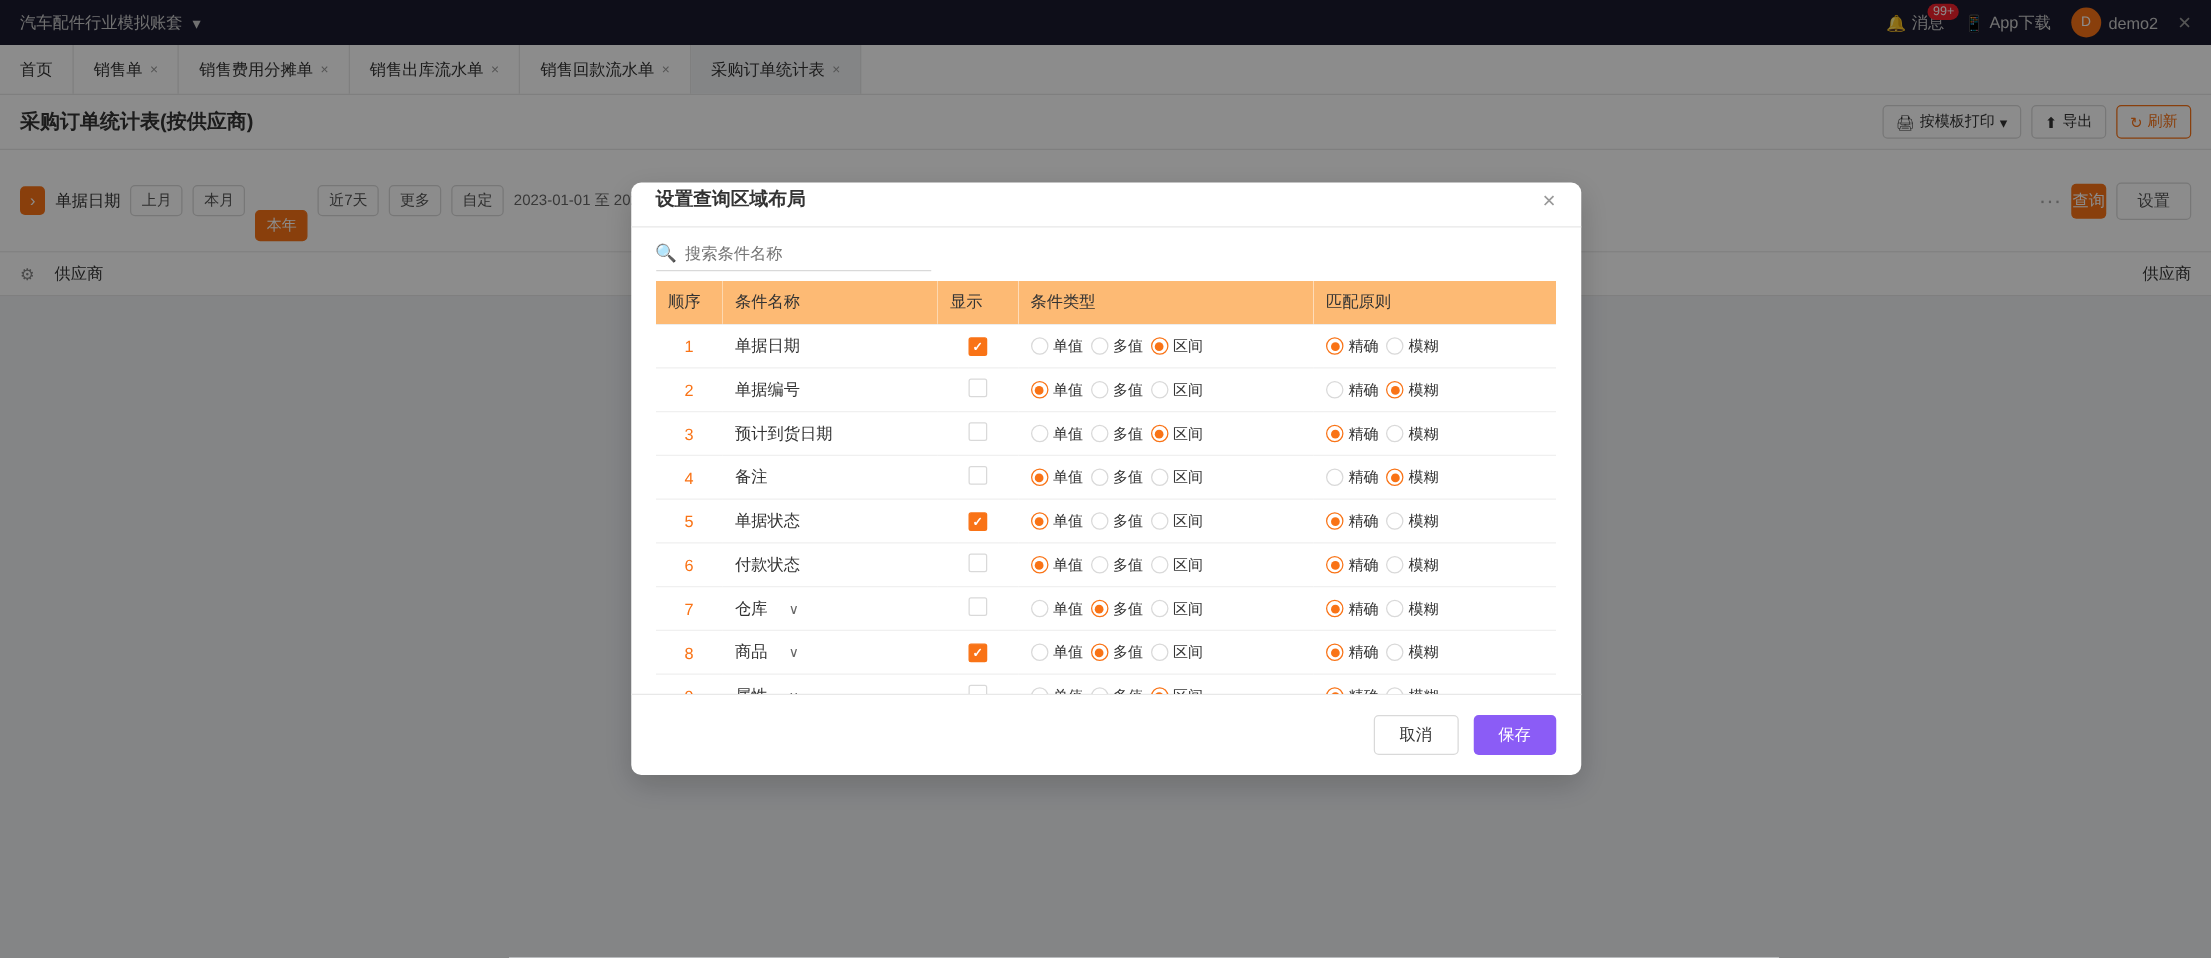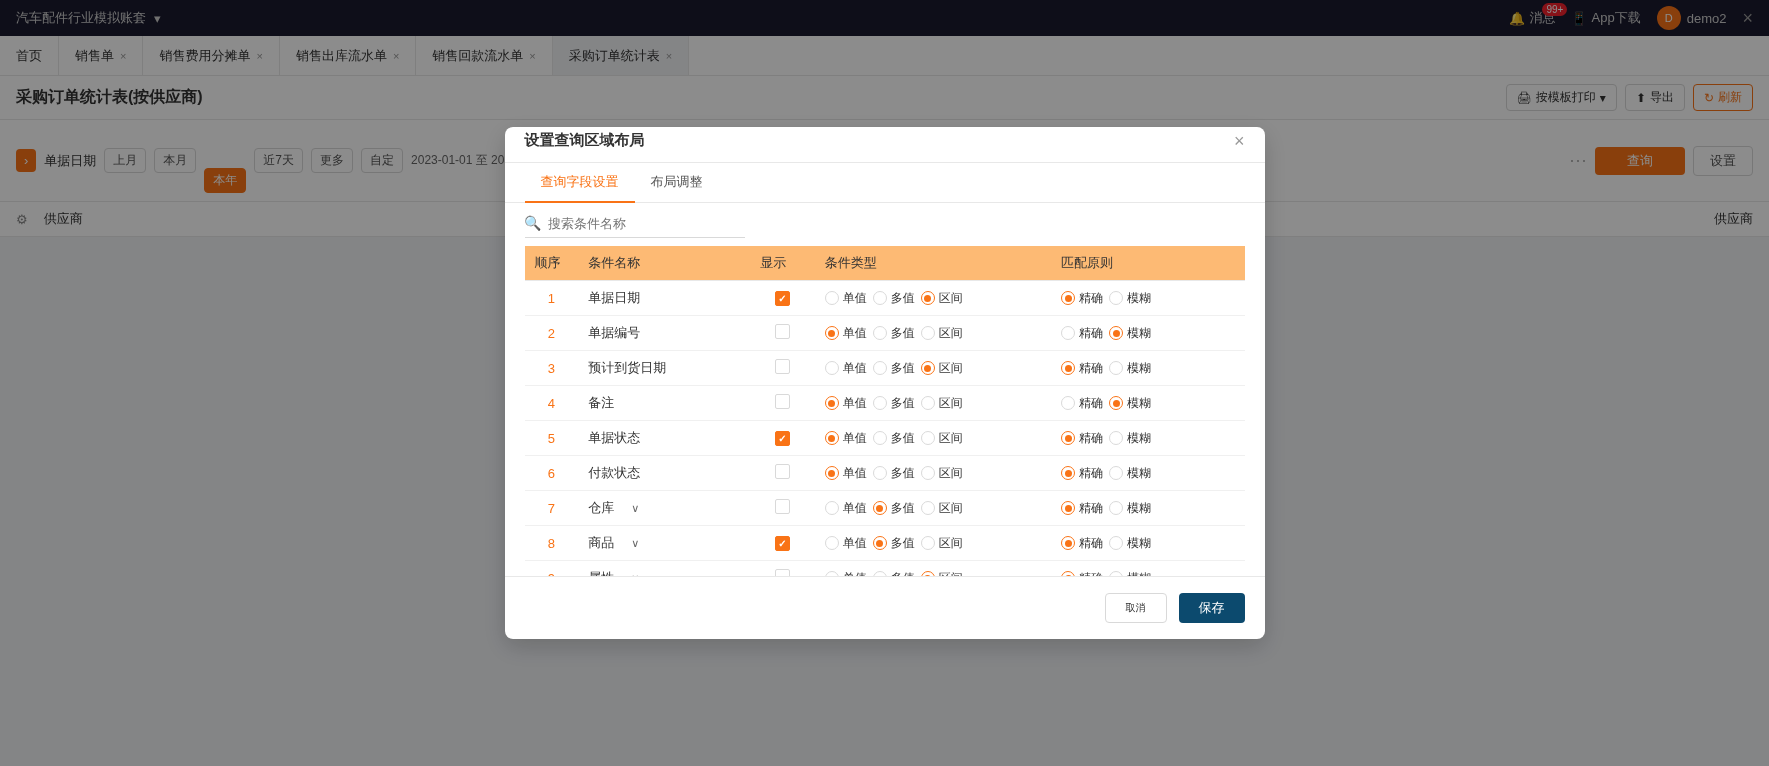--- a/index.html
+++ b/index.html
@@ -93,21 +93,21 @@
     }
     .date-filter { display: flex; align-items: center; gap: 4px; font-size: 13px; color: #333; }
     .date-btn {
       padding: 3px 8px; border: 1px solid #d9d9d9; background: #fff;
       border-radius: 4px; cursor: pointer; font-size: 12px; color: #555;
     }
     .date-btn.active { background: #f97316; color: #fff; border-color: #f97316; margin-top: 40px; }
     .date-range { font-size: 12px; color: #666; }
     .btn-query {
       background: #f97316; color: #fff; border: none;
-      padding: 5px 32px; border-radius: 4px; cursor: pointer; font-size: 13px;
+      padding: 5px 1px; border-radius: 4px; cursor: pointer; font-size: 13px;
       margin-left: auto;
     }
     .btn-settings {
       background: #fff; color: #555; border: 1px solid #d9d9d9;
       padding: 5px 16px; border-radius: 4px; cursor: pointer; font-size: 13px;
     }
 
     
     .table-header {
       background: #fff;
@@ -257,24 +257,24 @@
     
     .dialog-footer {
       padding: 16px 20px;
       display: flex;
       justify-content: flex-end;
       gap: 12px;
       border-top: 1px solid #e8e8e8;
     }
     .btn-cancel {
       padding: 6px 20px; border: 1px solid #d9d9d9; background: #fff;
-      border-radius: 4px; cursor: pointer; font-size: 10px; color: #333;
+      border-radius: 4px; cursor: pointer; font-size: 13px; color: #333;
     }
     .btn-save {
-      padding: 6px 20px; border: none; background: #0c4a6e; color: #fff;
+      padding: 6px 20px; border: none; background: #8b5cf6; color: #fff;
       border-radius: 4px; cursor: pointer; font-size: 13px;
     }
 
     .name-with-arrow { display: flex; align-items: center; gap: 17px; text-align: center; }
     .arrow-down { font-size: 11px; color: #666; }
   </style>
 </head>
 <body>
 
 <div class="top-nav">
@@ -369,28 +369,20 @@
 </div>
 
 <div class="overlay">
   <div class="dialog">
 
     <div class="dialog-header">
       <span class="dialog-title">设置查询区域布局</span>
       <span class="dialog-close">×</span>
     </div>
 
-    <div class="dialog-tabs">
-      <div class="dialog-tab active">
-        <span>查询字段设置</span>
-      </div>
-      <div class="dialog-tab">
-        <span>布局调整</span>
-      </div>
-    </div>
 
     <div class="dialog-search">
       <div class="search-input-wrap">
         <span class="search-icon">🔍</span>
         <input class="search-input" type="text" placeholder="搜索条件名称" style="">
       </div>
     </div>
 
     <div class="dialog-body">
       <div class="table-scroll">

